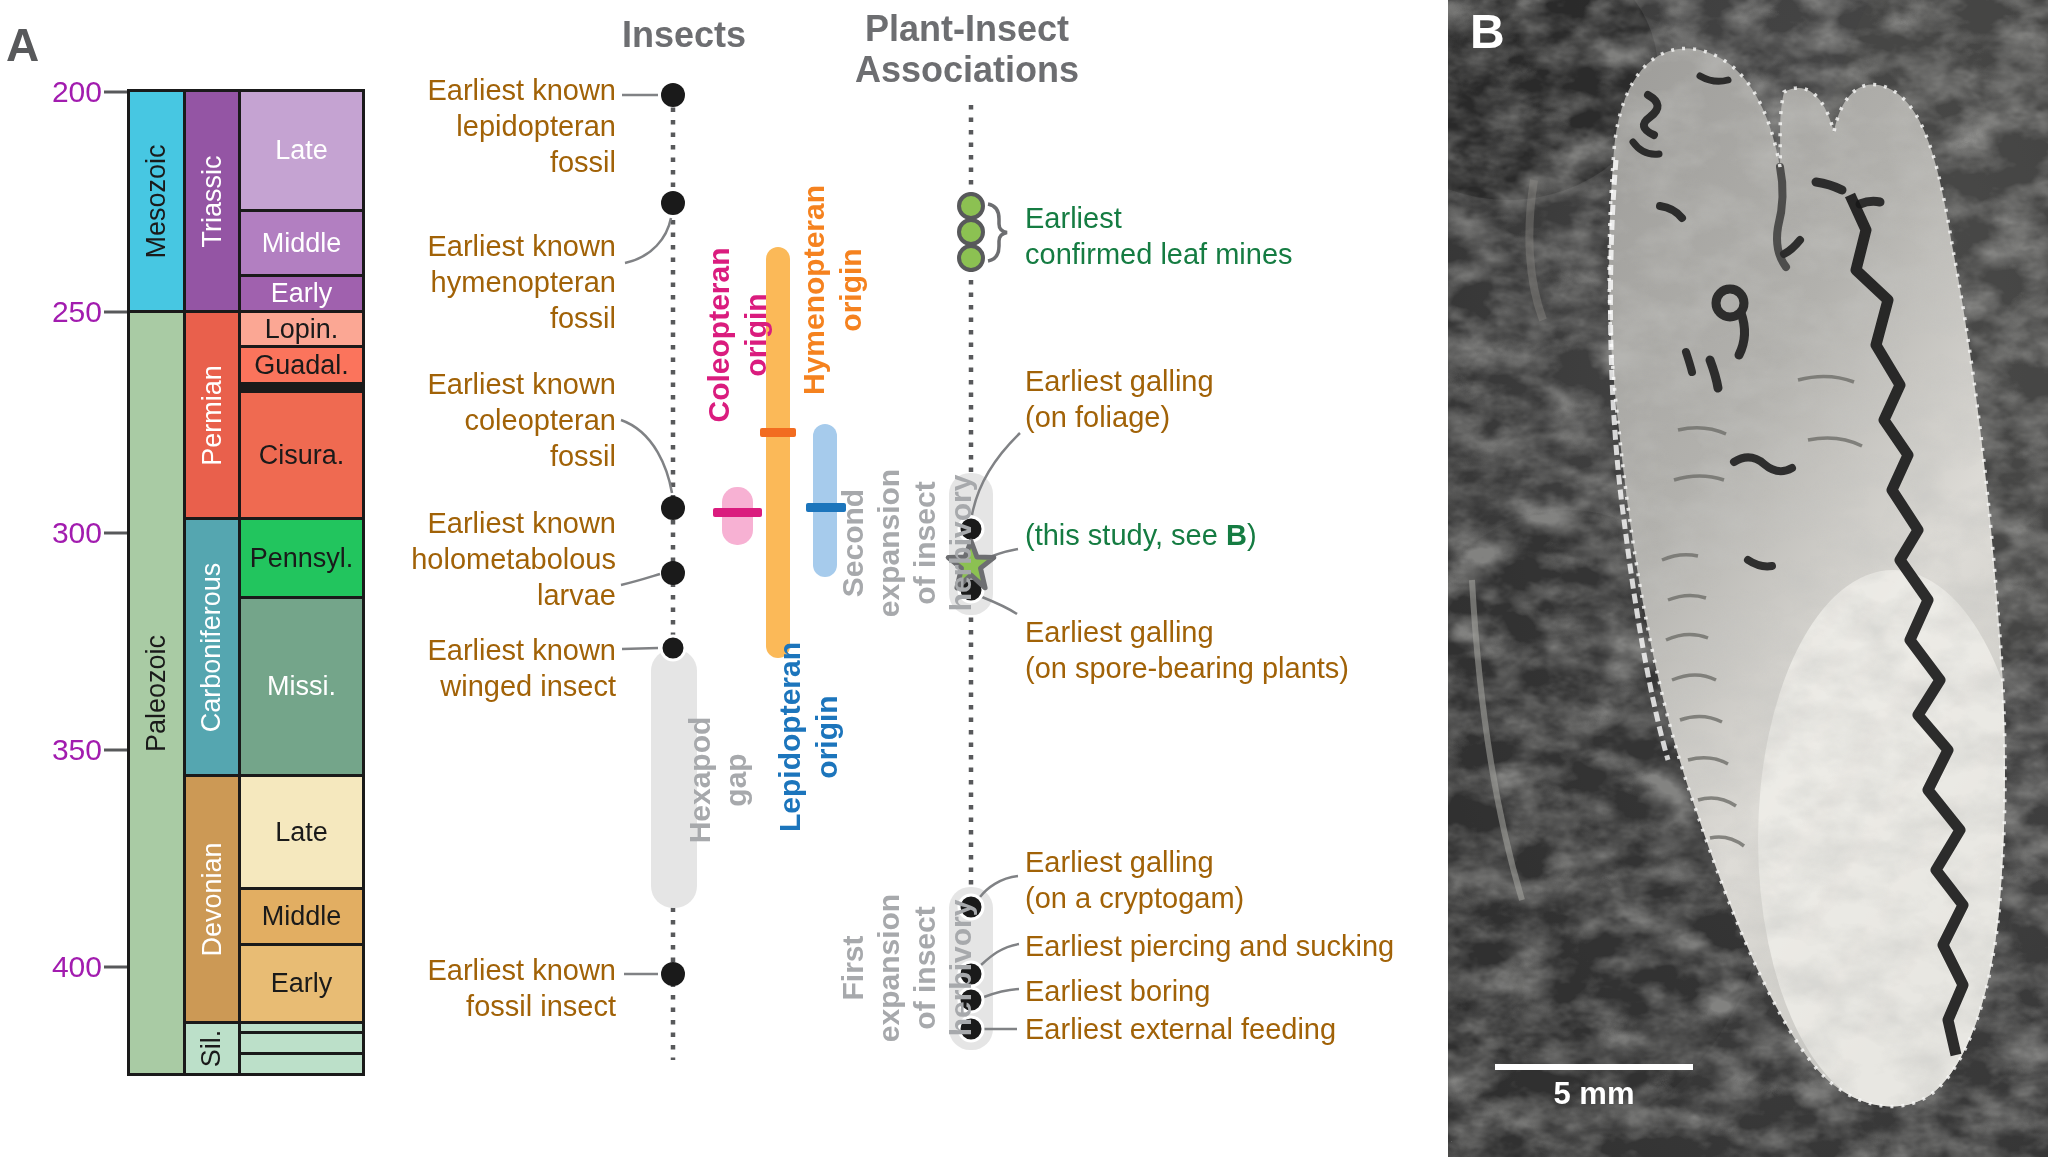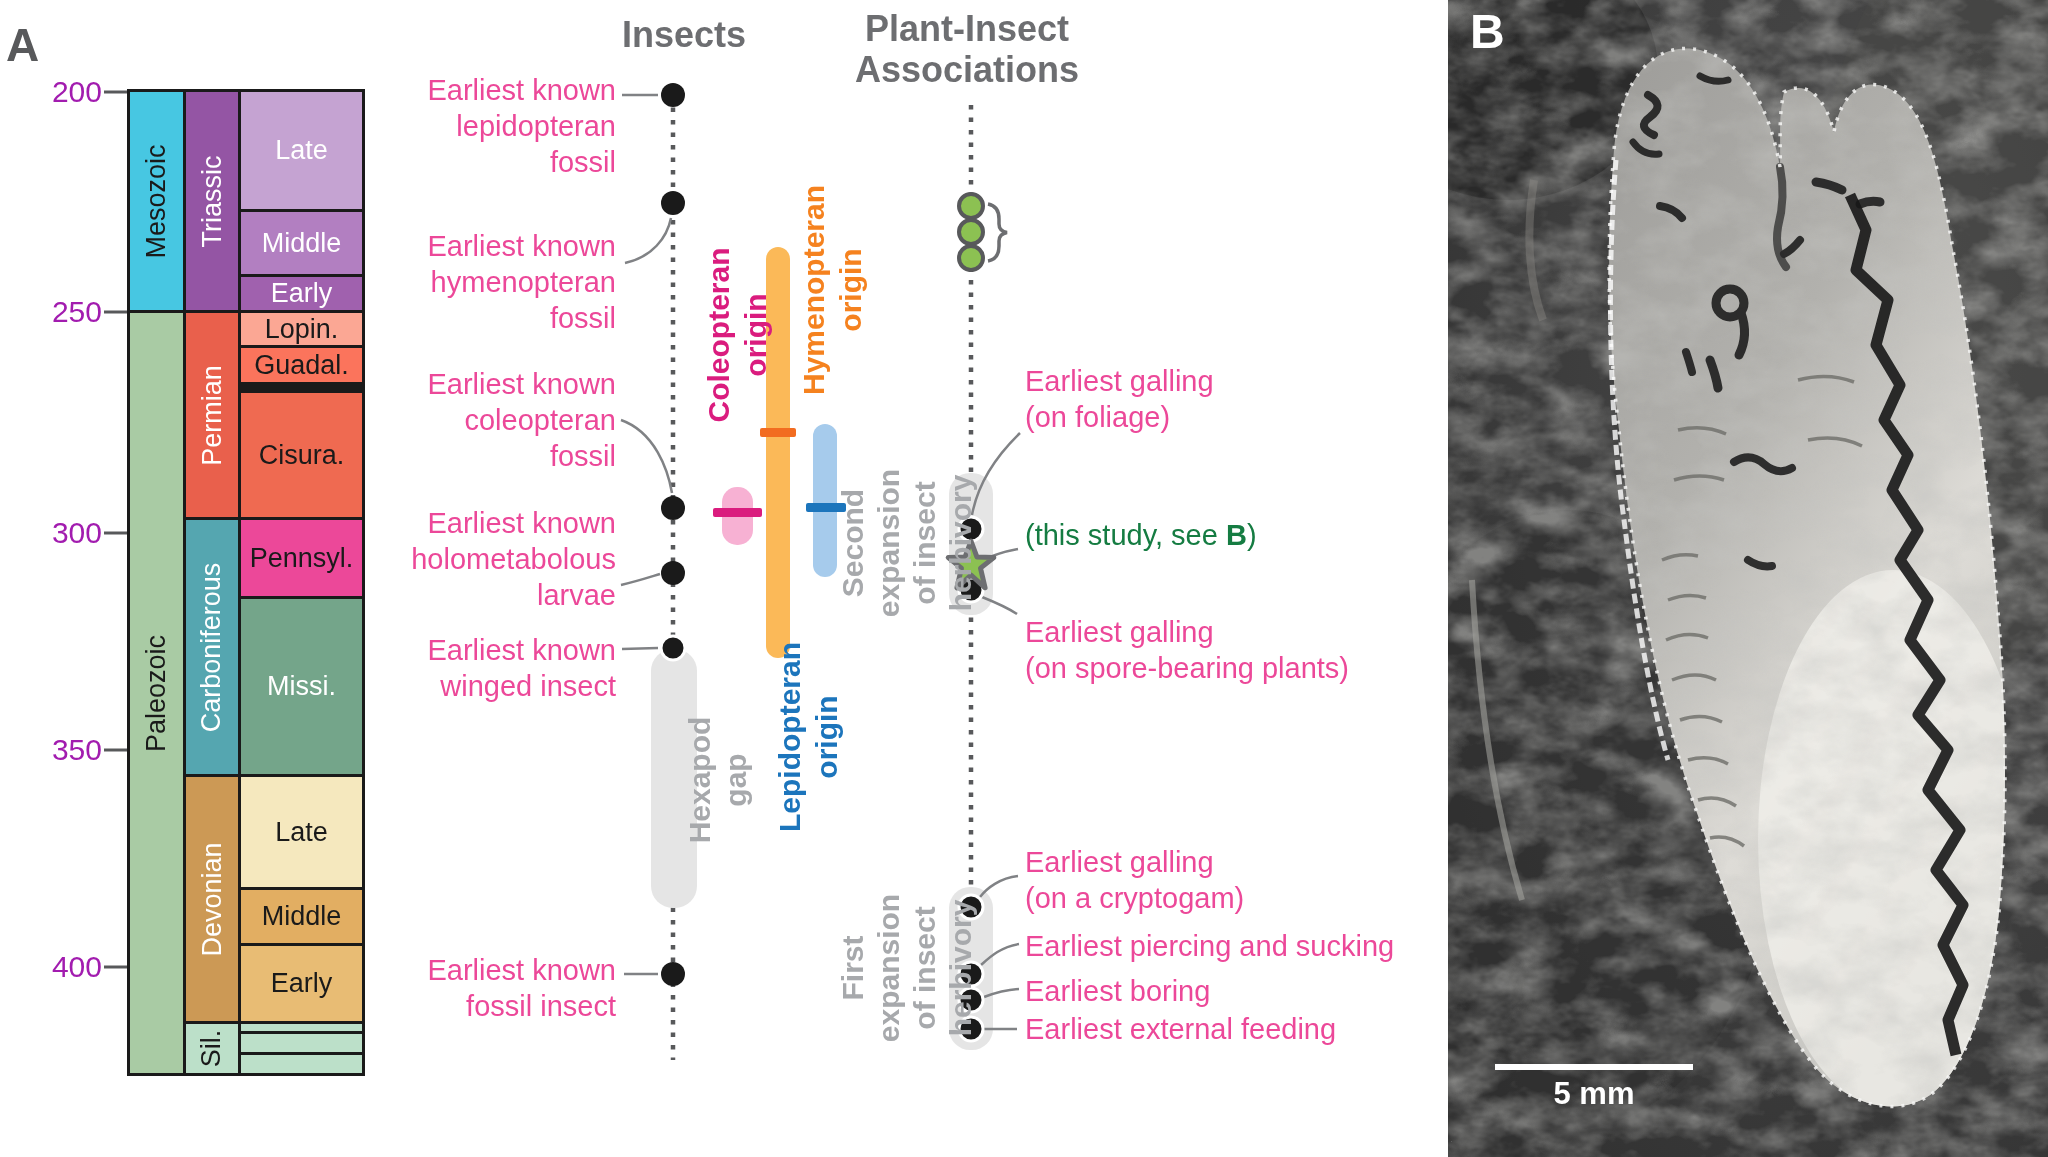--- a/index.html
+++ b/index.html
@@ -1,21 +1,21 @@
 <!DOCTYPE html>
 <html><head>
 <meta charset="utf-8">
 <style>
   html,body{margin:0;padding:0;background:#fff;}
   .stage{position:relative;width:2048px;height:1157px;background:#fff;overflow:hidden;
          font-family:"Liberation Sans",sans-serif;}
   .abs{position:absolute;}
   svg{display:block;}
   
-  .lbl{position:absolute;font-size:29px;line-height:36px;color:#ec4899;white-space:pre-line;}
+  .lbl{position:absolute;font-size:29px;line-height:36px;color:#a16207;white-space:pre-line;}
   .lbl.r{text-align:right;}
   .hdr{position:absolute;font-size:36px;line-height:41px;font-weight:bold;color:#6D6E71;
        text-align:center;white-space:pre-line;}
   .tick{position:absolute;font-size:30px;color:#a21caf;text-align:right;width:72px;}
   .green{color:#157C42;}
   .panel-letter{position:absolute;font-size:46px;font-weight:bold;color:#58595B;}
   
   .vwrap{position:absolute;display:flex;align-items:center;justify-content:center;}
   .vwrap>span{transform:rotate(-90deg);white-space:pre-line;text-align:center;}
   .vorigin{font-size:30px;font-weight:bold;line-height:37px;}
@@ -77,21 +77,21 @@
       </div>
     <div class="cell" style="left:114px;top:224px;width:121px;height:32px;background:#FBA794;">
         <span>Lopin.</span>
       </div>
     <div class="cell" style="left:114px;top:259px;width:121px;height:34px;background:#FB745C;">
         <span>Guadal.</span>
       </div>
     <div class="cell" style="left:114px;top:304px;width:121px;height:124px;background:#EF6A51;">
         <span>Cisura.</span>
       </div>
-    <div class="cell" style="left:114px;top:431px;width:121px;height:76px;background:#ec4899;">
+    <div class="cell" style="left:114px;top:431px;width:121px;height:76px;background:#22c55e;">
         <span>Pennsyl.</span>
       </div>
     <div class="cell white" style="left:114px;top:510px;width:121px;height:175px;background:#74A58A;">
         <span>Missi.</span>
       </div>
     <div class="cell" style="left:114px;top:688px;width:121px;height:110px;background:#F5E8BE;">
         <span>Late</span>
       </div>
     <div class="cell" style="left:114px;top:801px;width:121px;height:53px;background:#E2AE62;">
         <span>Middle</span>
@@ -215,20 +215,22 @@
 coleopteran
 fossil</div>
   <div class="lbl r" style="left:300px;top:505px;width:316px;">Earliest known
 holometabolous
 larvae</div>
   <div class="lbl r" style="left:300px;top:632px;width:316px;">Earliest known
 winged insect</div>
   <div class="lbl r" style="left:300px;top:952px;width:316px;">Earliest known
 fossil insect</div>
 
+  <div class="lbl green" style="left:1025px;top:200px;width:400px;">Earliest
+confirmed leaf mines</div>
   <div class="lbl" style="left:1025px;top:363px;width:400px;">Earliest galling
 (on foliage)</div>
   <div class="lbl green" style="left:1025px;top:481px;width:420px;"><br><span><span>(this study, see </span><b>B</b><span>)</span></span></div>
   <div class="lbl" style="left:1025px;top:614px;width:420px;">Earliest galling
 (on spore-bearing plants)</div>
   <div class="lbl" style="left:1025px;top:844px;width:420px;">Earliest galling
 (on a cryptogam)</div>
   <div class="lbl" style="left:1025px;top:928px;width:420px;">Earliest piercing and sucking</div>
   <div class="lbl" style="left:1025px;top:973px;width:420px;">Earliest boring</div>
   <div class="lbl" style="left:1025px;top:1011px;width:420px;">Earliest external feeding</div>

